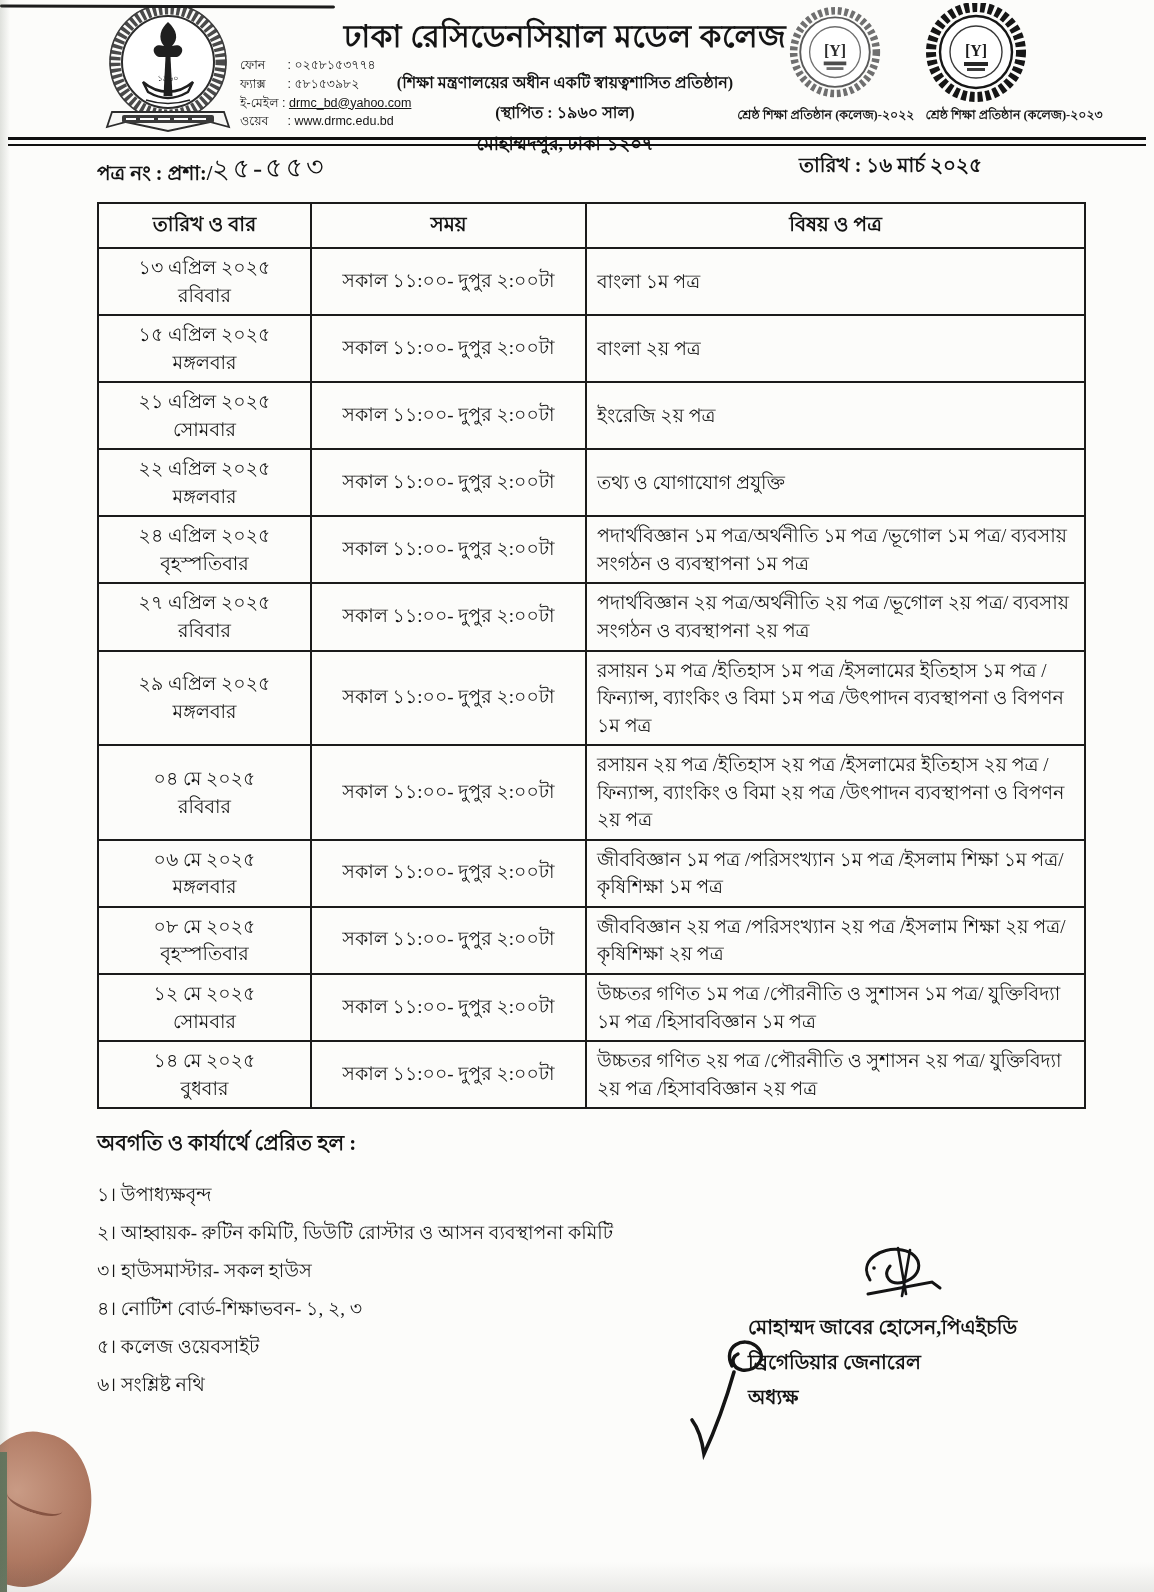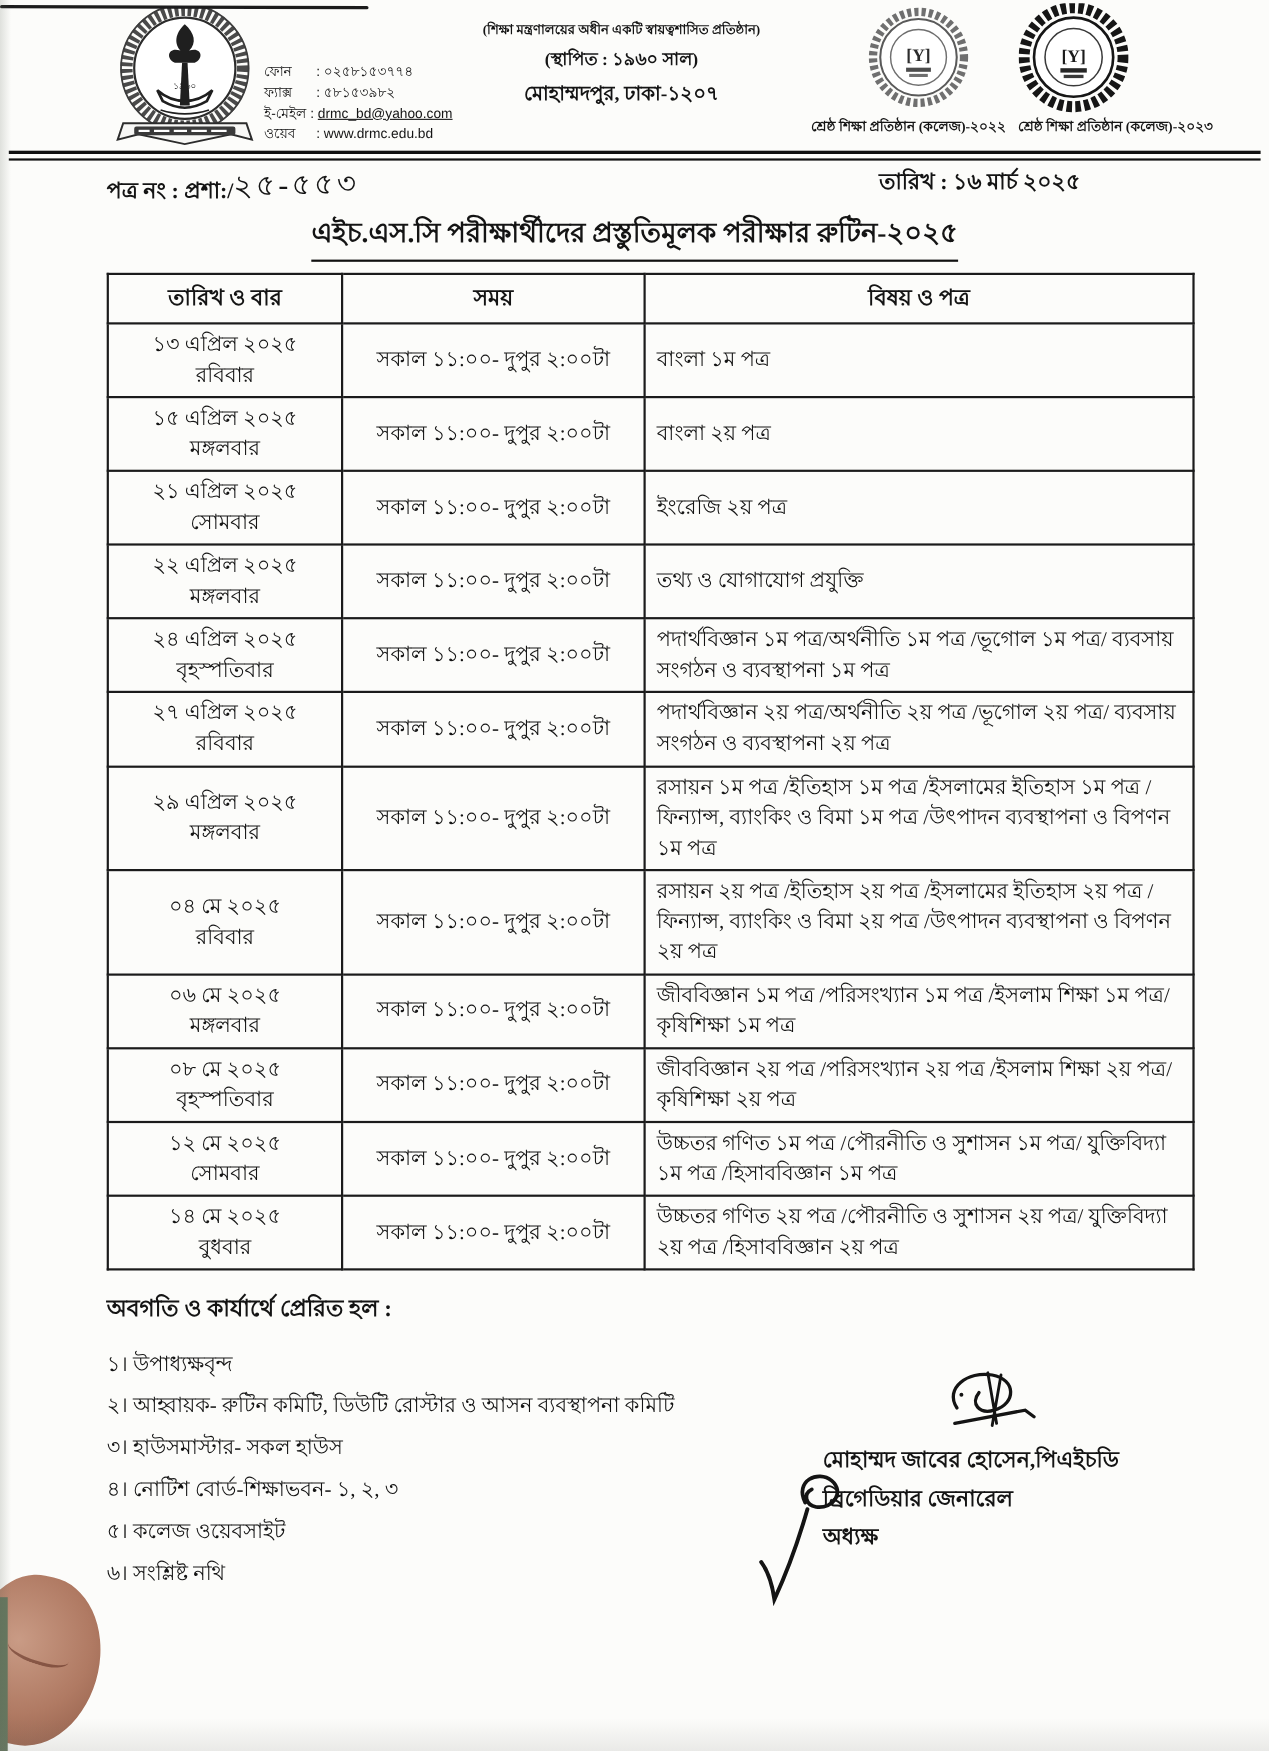--- a/index.html
+++ b/index.html
@@ -30,21 +30,21 @@
   
   .letterhead{position:absolute;left:0;top:0;width:100%;height:150px;}
   .crest{position:absolute;left:98px;top:6px;}
   .contact{position:absolute;left:240px;top:56px;font-size:12.5px;font-weight:normal;
     line-height:1.5;font-family:"Liberation Sans","DejaVu Sans",sans-serif;}
   .contact .row{white-space:nowrap;}
   .contact .lbl{display:inline-block;min-width:44px;}
   .contact .underline{text-decoration:underline;}
   .center-block{position:absolute;left:330px;top:12px;width:470px;text-align:center;}
   .college-name{font-size:31px;font-weight:bold;letter-spacing:.5px;}
-  .subtitle{font-size:12px;font-weight:bold;margin-top:6px;}
+  .subtitle{font-size:16px;font-weight:bold;margin-top:6px;}
   .subtitle2{font-size:16px;font-weight:bold;margin-top:3px;}
   .address{font-size:18px;font-weight:bold;margin-top:3px;}
   .medal{position:absolute;top:6px;}
   .medal.m2022{left:788px;}
   .medal.m2023{left:926px;top:3px;}
   .awards{position:absolute;left:690px;top:106px;width:460px;text-align:center;
     font-size:12.5px;font-weight:bold;white-space:nowrap;}
   .awards span{margin:0 4px;}
   .rule{position:absolute;left:8px;top:137px;width:1138px;height:4px;
     border-top:3px solid #101010;border-bottom:2px solid #101010;}
@@ -119,20 +119,21 @@
     <span class="val underline">drmc_bd@yahoo.com</span>
   </div>
 
   <div class="row">
     <span class="lbl">ওয়েব</span>
     <span class="val">: www.drmc.edu.bd</span>
   </div>
 </div>
 
     <div class="center-block">
+      <div class="college-name">ঢাকা রেসিডেনসিয়াল মডেল কলেজ</div>
       <div class="subtitle">(শিক্ষা মন্ত্রণালয়ের অধীন একটি স্বায়ত্বশাসিত প্রতিষ্ঠান)</div>
       <div class="subtitle2">(স্থাপিত : ১৯৬০ সাল)</div>
       <div class="address">মোহাম্মদপুর, ঢাকা-১২০৭</div>
     </div>
 
     <div class="medal m2022">
       <svg width="94" height="96" viewBox="0 0 100 100">
         <circle cx="50" cy="48" r="44" fill="none" stroke="#6f6f6f" stroke-width="8" stroke-dasharray="4 3"></circle>
         <circle cx="50" cy="48" r="37" fill="#fff" stroke="#5a5a5a" stroke-width="2"></circle>
         <circle cx="50" cy="48" r="27" fill="#fff" stroke="#6f6f6f" stroke-width="1.4"></circle>
@@ -163,23 +164,20 @@
 
   <div class="content">
 
     <div class="refline">
       <div class="memo">
         <span>পত্র নং : প্রশা:/</span><span class="memo-number">২৫-৫৫৩</span>
       </div>
       <div class="dateline">তারিখ : ১৬ মার্চ ২০২৫</div>
     </div>
 
-    <div class="doc-title">
-      <span>এইচ.এস.সি পরীক্ষার্থীদের প্রস্তুতিমূলক পরীক্ষার রুটিন-২০২৫</span>
-    </div>
 
     <table class="routine">
       <colgroup>
           <col style="width:213px">
           <col style="width:275px">
           <col style="width:499px">
         </colgroup>
       <thead>
         <tr>
           <th>তারিখ ও বার</th>

